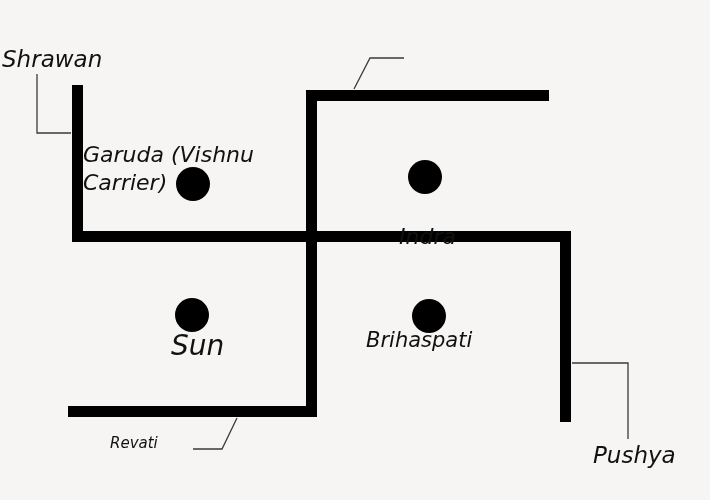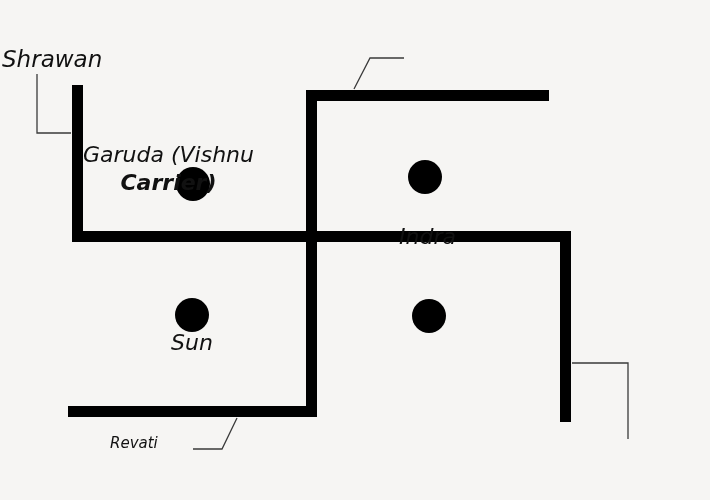--- a/index.html
+++ b/index.html
@@ -27,23 +27,23 @@
   }
   .lbl{
     position:absolute;
     font-style:italic;
     color:#111111;
     white-space:nowrap;
     line-height:1.15;
   }
   .lbl-shrawan   {left:2px;   top:46px;  font-size:23px;}
   .lbl-chitra    {left:406px; top:41px;  font-size:25px; letter-spacing:1px;}
-  .lbl-garuda    {left:83px;  top:141px; font-size:22px; line-height:28px;text-align:center;}
+  .lbl-garuda    {left:83px;  top:141px; font-size:22px; line-height:28px;}
   .lbl-indra     {left:399px; top:192px; font-size:22px;margin-top:32px;}
-  .lbl-sun       {left:171px; top:330px; font-size:22px;}
+  .lbl-sun       {left:171px; top:330px; font-size:28px;}
   .lbl-brihaspati{left:366px; top:328px; font-size:21px;}
   .lbl-revati    {left:110px; top:435px; font-size:15px;}
   .lbl-pushya    {left:593px; top:442px; font-size:23px;}
   .leaders{
     position:absolute;
     left:0; top:0;
     width:710px;
     height:500px;
     pointer-events:none;
   }
@@ -67,21 +67,23 @@
     <path d="M572,363 H628 V439" fill="none" stroke="#3a3a3a" stroke-width="1.3"></path>
   </svg>
 
   <div class="dot" style="left:176px; top:167px;"></div>
   <div class="dot" style="left:408px; top:160px;"></div>
   <div class="dot" style="left:175px; top:298px;"></div>
   <div class="dot" style="left:412px; top:299px;"></div>
 
   <div class="lbl lbl-shrawan">Shrawan</div>
   <div class="lbl lbl-revati">Revati</div>
+  <div class="lbl lbl-pushya">Pushya</div>
 
   <div class="lbl lbl-garuda">
     <span style="display:block;">Garuda (Vishnu</span>
-    <span style="display:block;font-weight:bold;">Carrier)</span>
+    <span style="display:block;">Carrier)</span>
   </div>
   <div class="lbl lbl-indra">Indra</div>
   <div class="lbl lbl-sun">Sun</div>
+  <div class="lbl lbl-brihaspati">Brihaspati</div>
 
 </div>
 
 </body></html>

